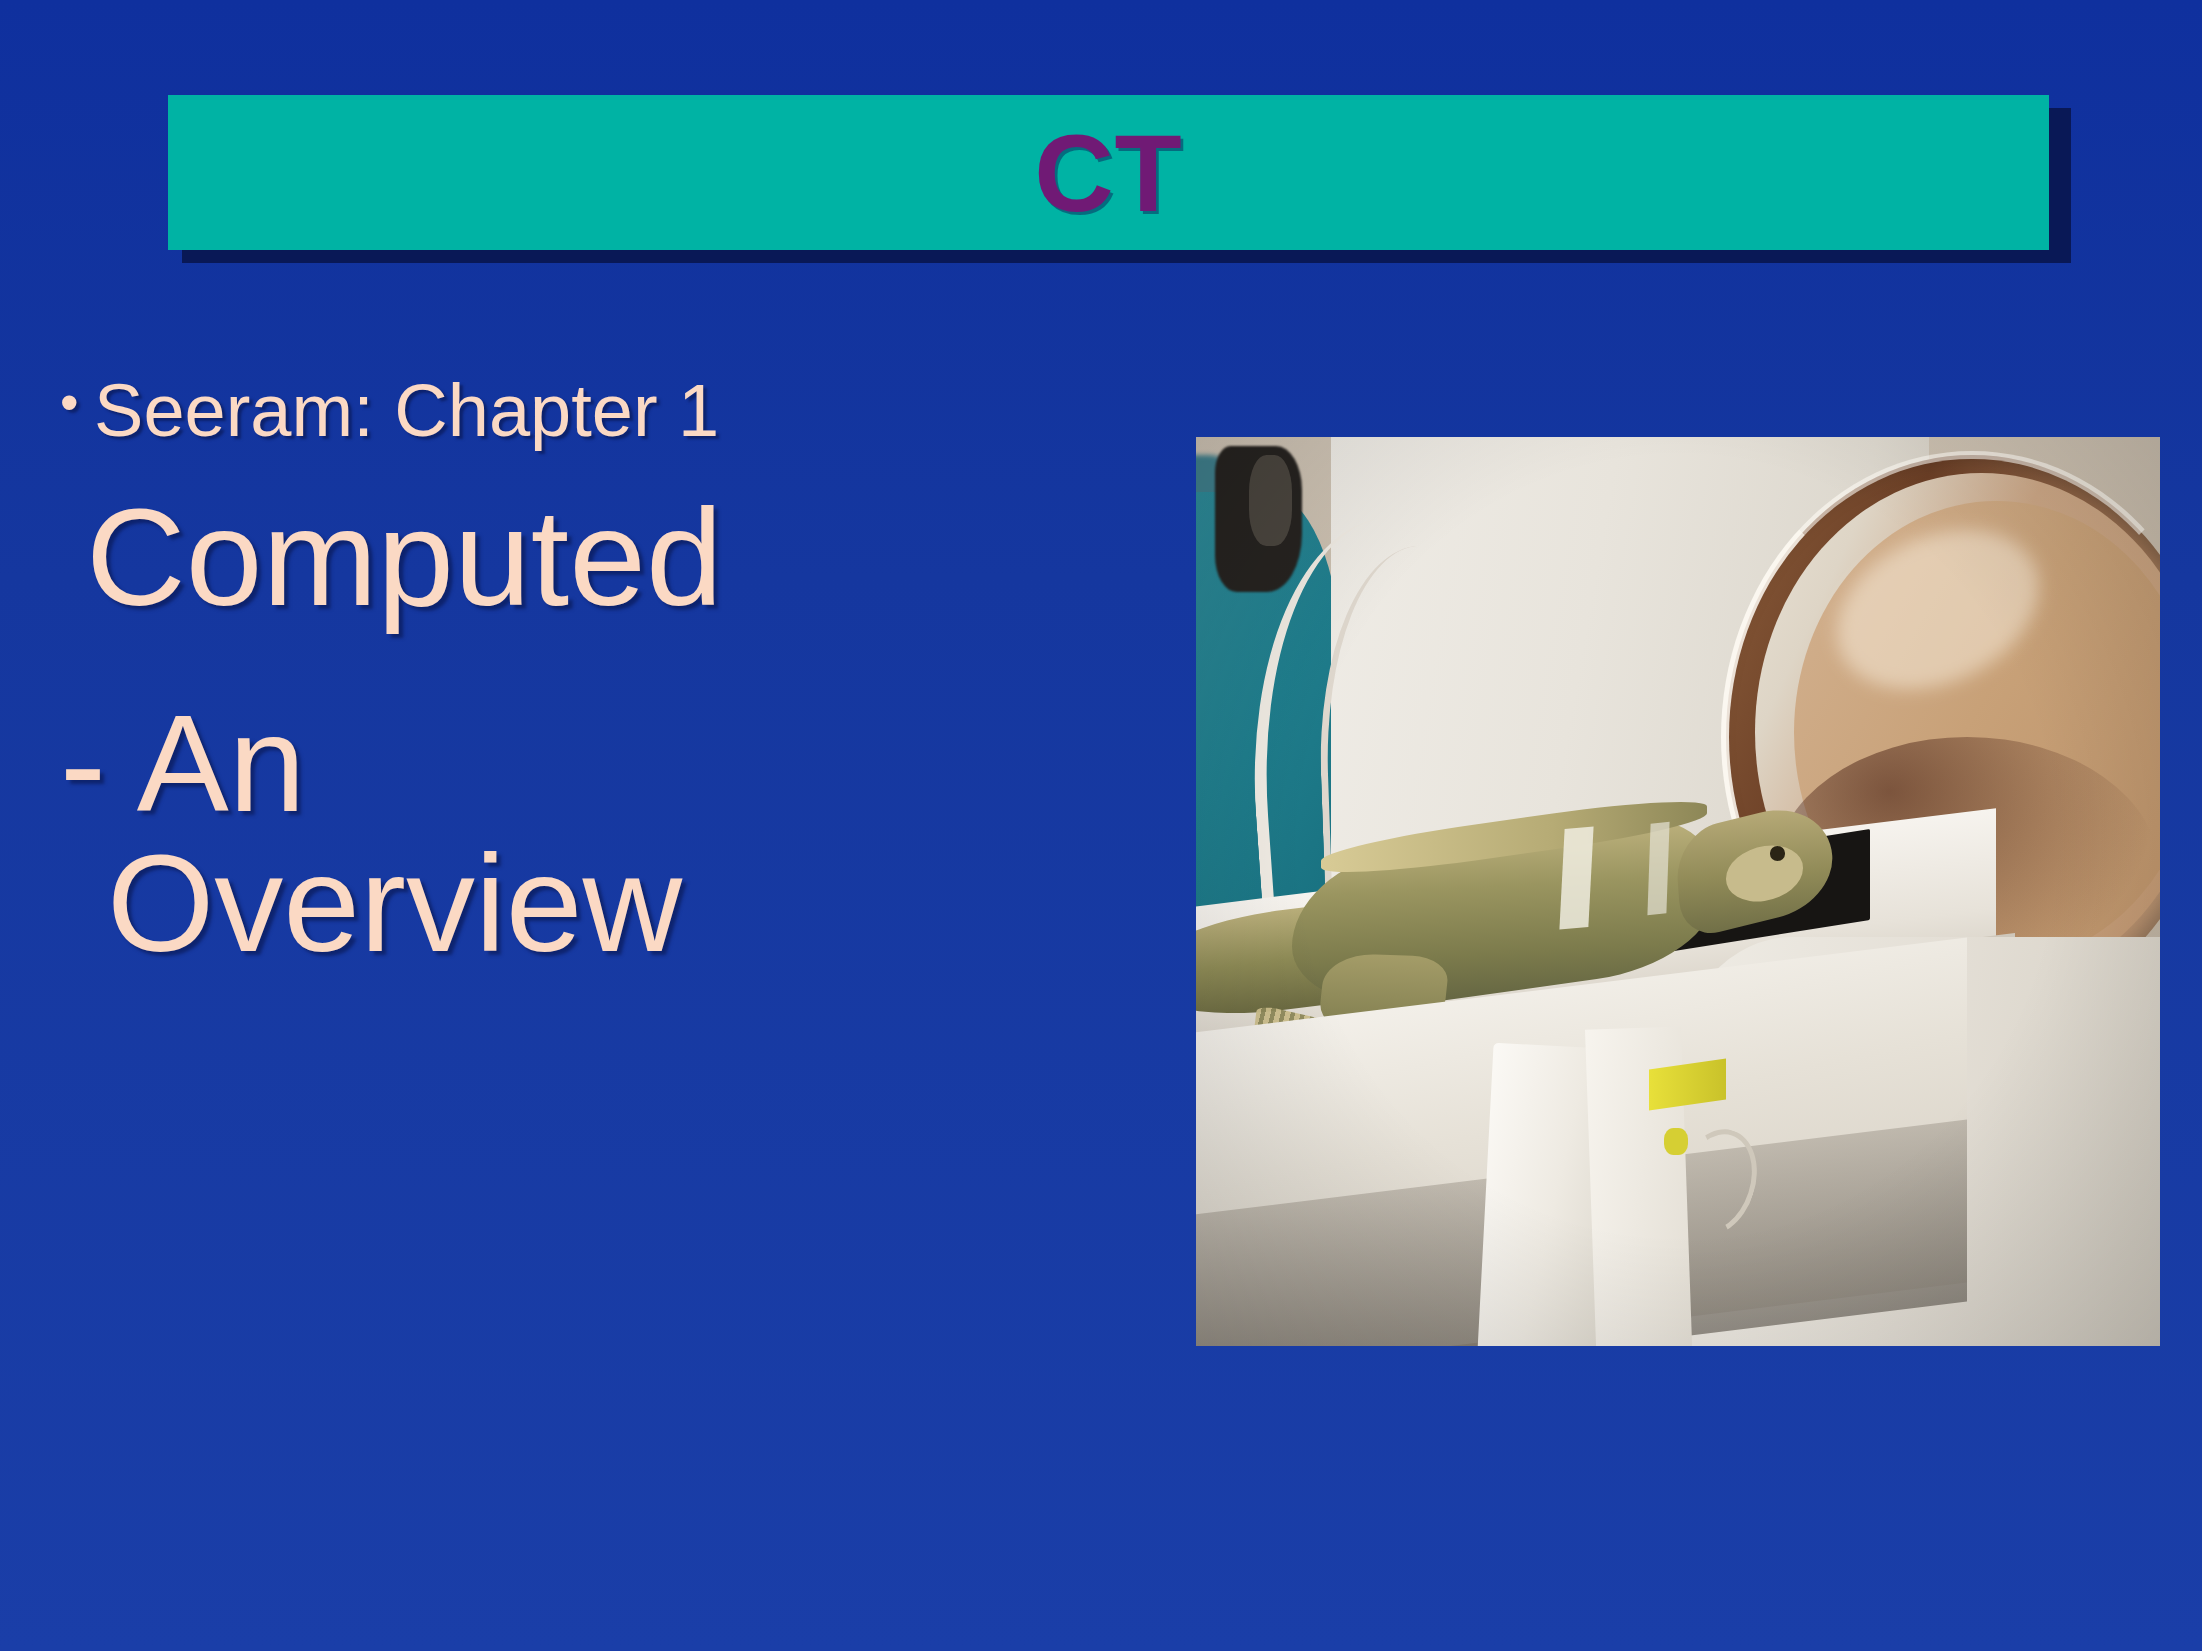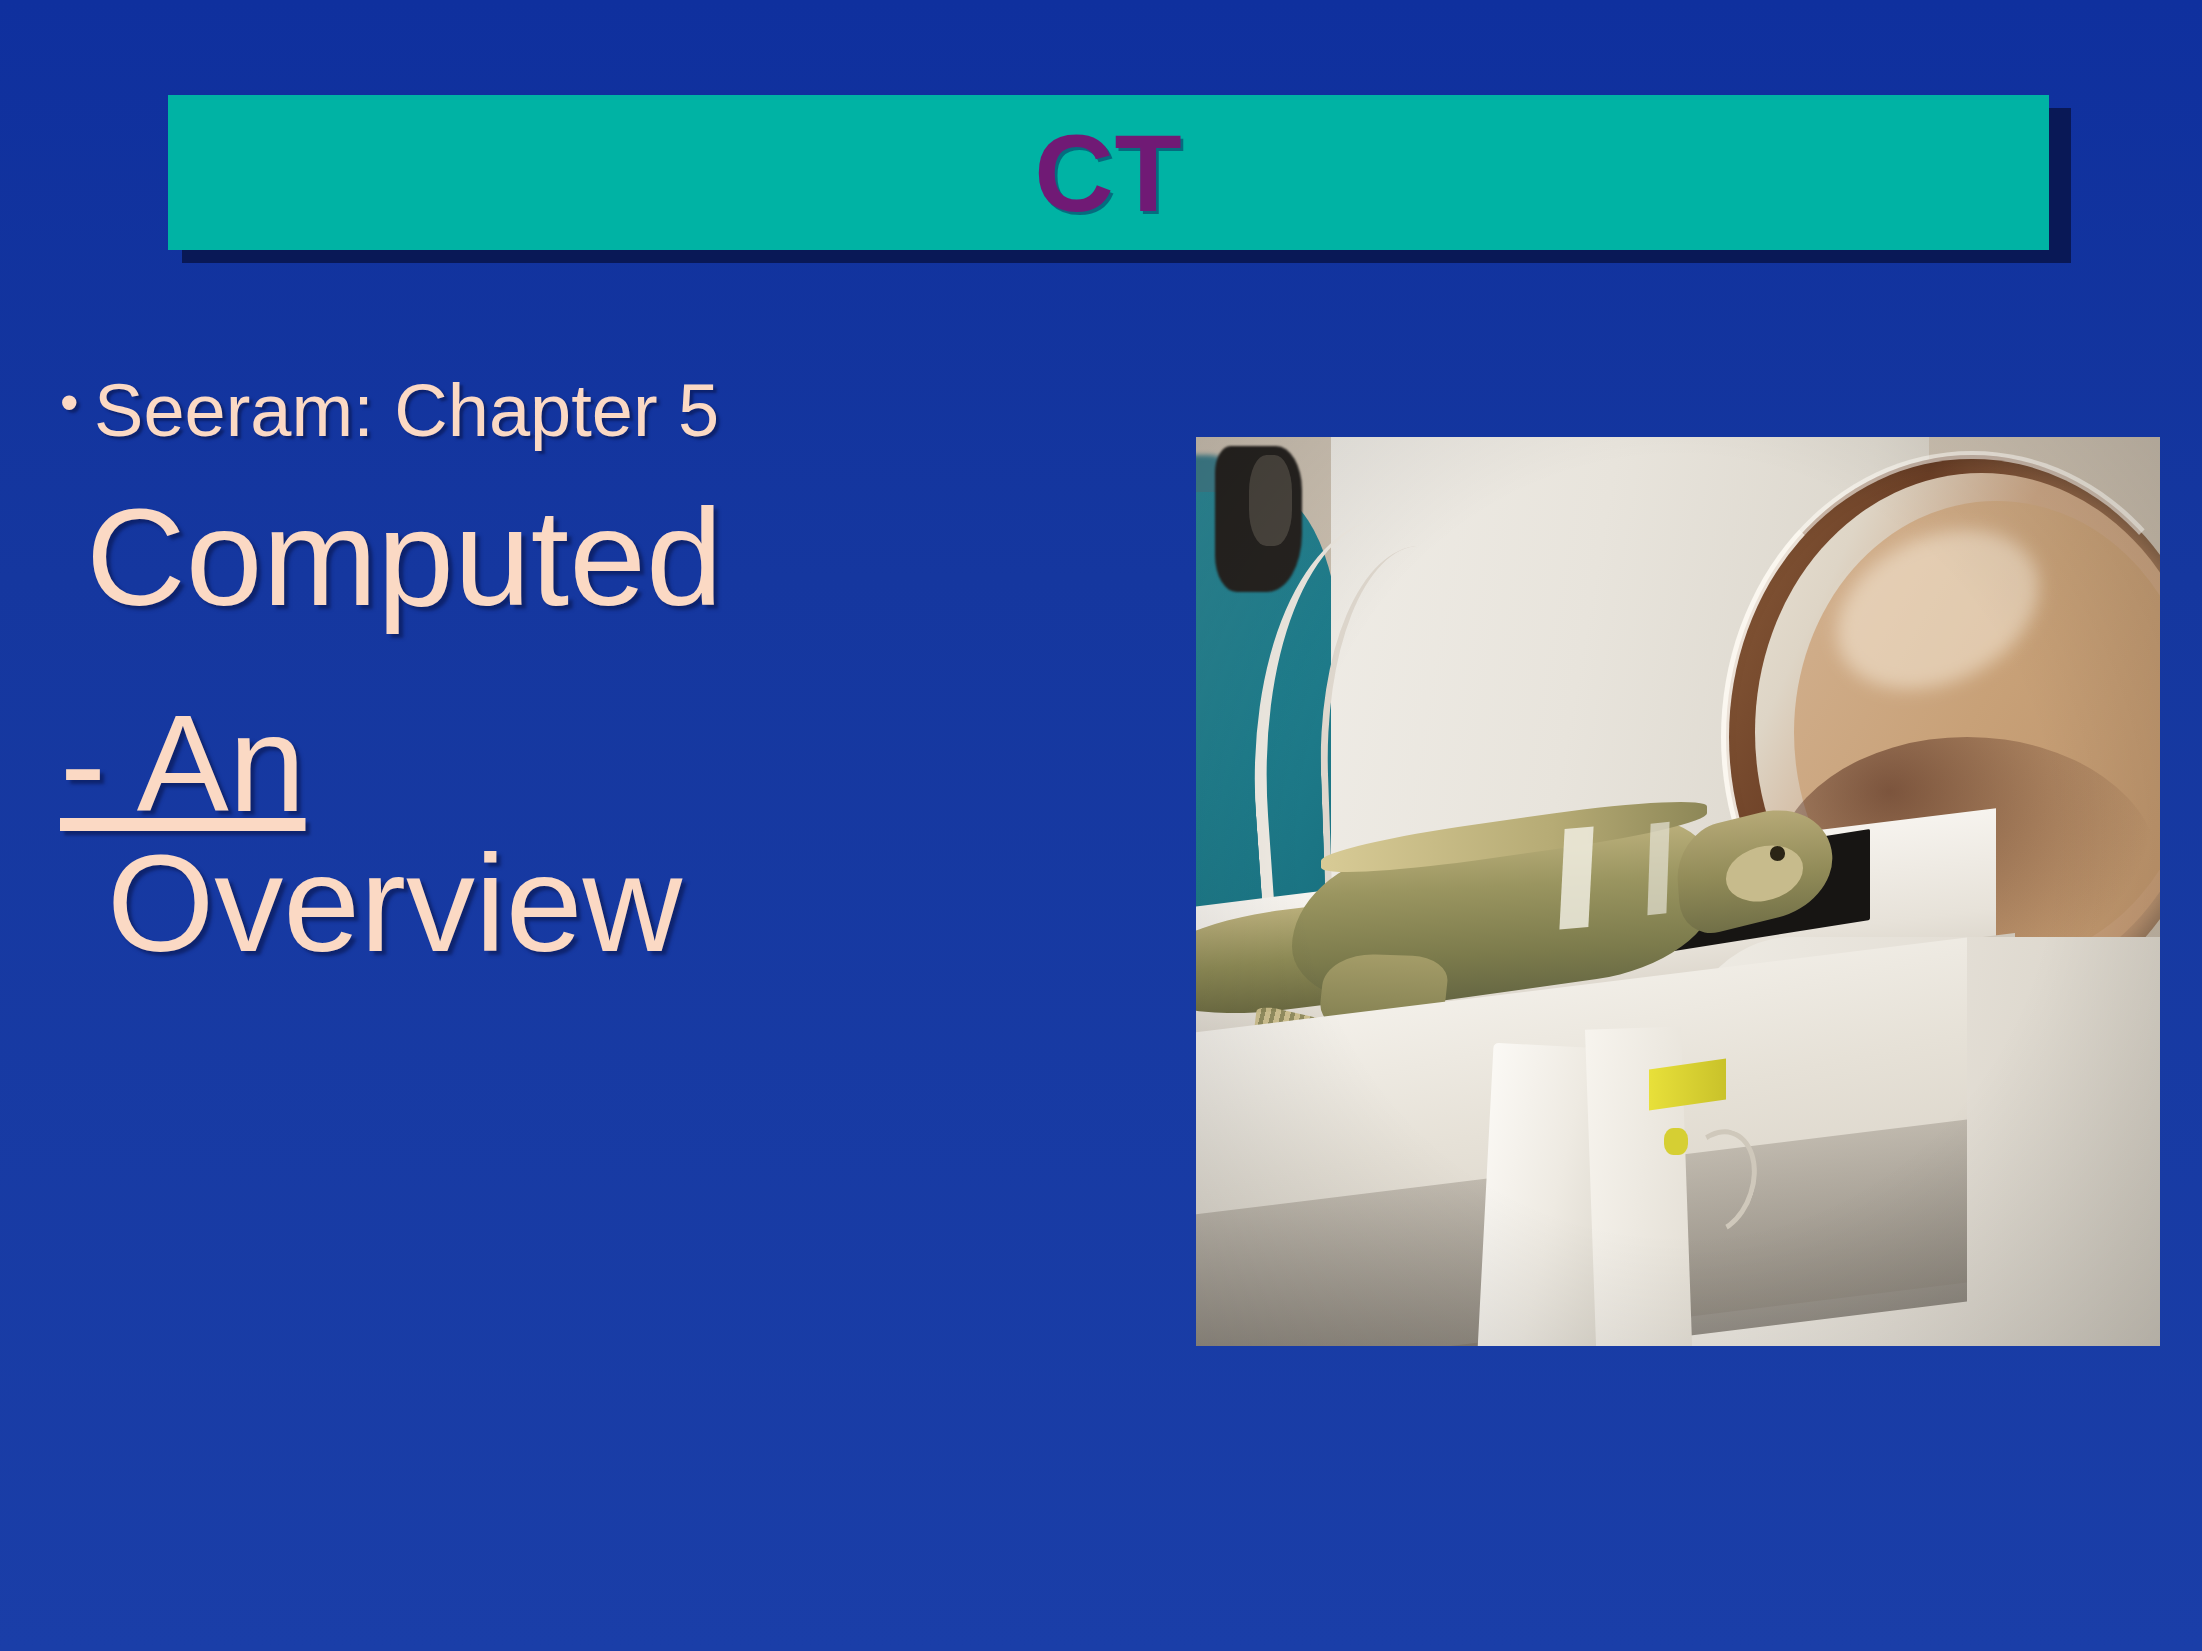--- a/index.html
+++ b/index.html
@@ -81,21 +81,20 @@
   }
   .indent-1 { padding-left: 26px; }
   .indent-2 { padding-left: 47px; }
   .dash-line {
     color: #fbd9c4;
     font-size: 138px;
     line-height: 1.02;
     font-family: "Liberation Sans", sans-serif;
     text-shadow: 4.3px 4.3px 3.4px rgba(8,18,70,0.55);
     white-space: nowrap;
-    text-decoration: underline;
   }
   .gap-top { margin-top: 34px; }
   .gap-top-2 { margin-top: 65px; }
 
   
   .photo-frame {
     position: absolute;
     left: 1196px;
     top: 437px;
     width: 964px;
@@ -353,21 +352,21 @@
 
   <div class="title-shadow"></div>
   <div class="title-bar">
     <span class="title-text">CT</span>
   </div>
 
   <div class="body-col">
 
     <div class="bullet-line">
       <span class="bullet-dot">•</span>
-      <span>Seeram: Chapter 5</span>
+      <span>Seeram: Chapter 1</span>
     </div>
 
     <div class="big-line indent-1 gap-top">Computed</div>
 
 
     <div class="dash-line gap-top-2">- An</div>
 
     <div class="big-line indent-2">Overview</div>
   </div>
 

